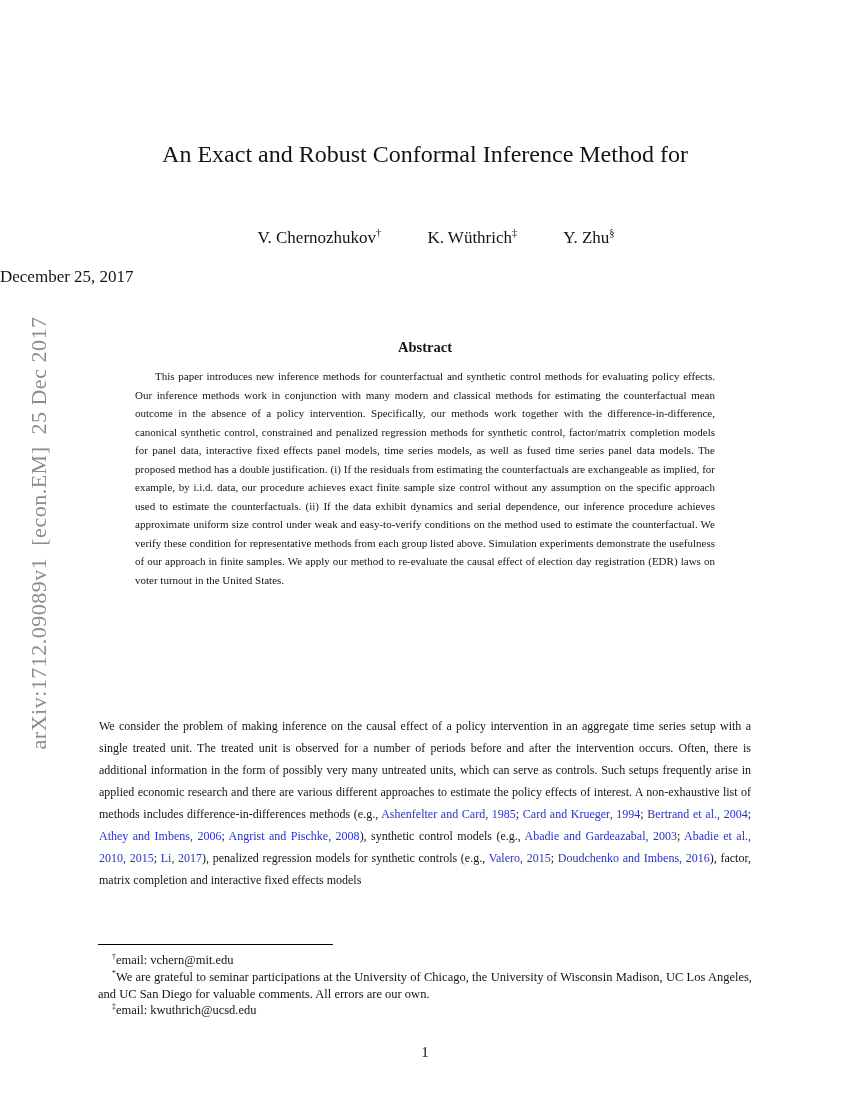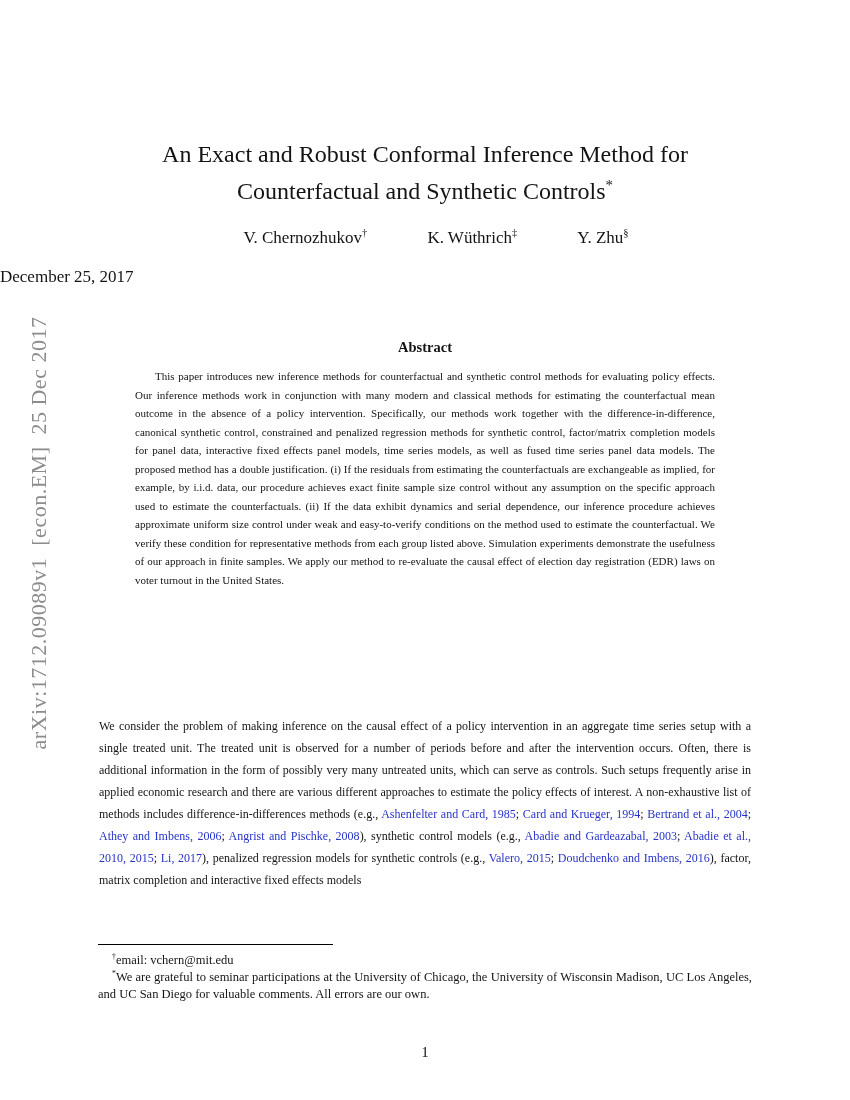--- a/index.html
+++ b/index.html
@@ -34,21 +34,21 @@
     line-height: 37px;
   }
   .title-line { display: block; }
   sup.mark { font-size: 62%; line-height: 0; }
   .authors {
     position: absolute;
     left: 0; right: 0;
     top: 228px;
     display: flex;
     justify-content: center;
-    gap: 60px;
+    gap: 46px;
     font-size: 17px;
     padding-left: 22px;
   }
   .date {
     position: absolute;
     left: 0; right: 0;
     top: 267px;
     font-size: 17px;
   }
   .abstract {
@@ -118,21 +118,20 @@
 </style>
 </head>
 <body>
 
 <div class="page">
 
   <div class="arxiv-watermark">arXiv:1712.09089v1  [econ.EM]  25 Dec 2017</div>
 
   <h1 class="title">
     <span class="title-line">An Exact and Robust Conformal Inference Method for</span>
-    <span class="title-line"><span>Counterfactual and Synthetic Controls</span><sup class="mark">*</sup></span>
   </h1>
 
   <div class="authors">
     <span class="author"><span>V. Chernozhukov</span><sup class="mark">†</sup></span>
     <span class="author"><span>K. Wüthrich</span><sup class="mark">‡</sup></span>
     <span class="author"><span>Y. Zhu</span><sup class="mark">§</sup></span>
   </div>
 
   <div class="date">December 25, 2017</div>
 
@@ -141,17 +140,18 @@
     <p class="abstract-body">This paper introduces new inference methods for counterfactual and synthetic control methods for evaluating policy effects. Our inference methods work in conjunction with many modern and classical methods for estimating the counterfactual mean outcome in the absence of a policy intervention. Specifically, our methods work together with the difference-in-difference, canonical synthetic control, constrained and penalized regression methods for synthetic control, factor/matrix completion models for panel data, interactive fixed effects panel models, time series models, as well as fused time series panel data models. The proposed method has a double justification. (i) If the residuals from estimating the counterfactuals are exchangeable as implied, for example, by i.i.d. data, our procedure achieves exact finite sample size control without any assumption on the specific approach used to estimate the counterfactuals. (ii) If the data exhibit dynamics and serial dependence, our inference procedure achieves approximate uniform size control under weak and easy-to-verify conditions on the method used to estimate the counterfactual. We verify these condition for representative methods from each group listed above. Simulation experiments demonstrate the usefulness of our approach in finite samples. We apply our method to re-evaluate the causal effect of election day registration (EDR) laws on voter turnout in the United States.</p>
   </div>
 
 
   <p class="body-text"><span>We consider the problem of making inference on the causal effect of a policy intervention in an aggregate time series setup with a single treated unit. The treated unit is observed for a number of periods before and after the intervention occurs. Often, there is additional information in the form of possibly very many untreated units, which can serve as controls. Such setups frequently arise in applied economic research and there are various different approaches to estimate the policy effects of interest. A non-exhaustive list of methods includes difference-in-differences methods (e.g., </span><a class="cite">Ashenfelter and Card, 1985</a><span>; </span><a class="cite">Card and Krueger, 1994</a><span>; </span><a class="cite">Bertrand et al., 2004</a><span>; </span><a class="cite">Athey and Imbens, 2006</a><span>; </span><a class="cite">Angrist and Pischke, 2008</a><span>), synthetic control models (e.g., </span><a class="cite">Abadie and Gardeazabal, 2003</a><span>; </span><a class="cite">Abadie et al., 2010, 2015</a><span>; </span><a class="cite">Li, 2017</a><span>), penalized regression models for synthetic controls (e.g., </span><a class="cite">Valero, 2015</a><span>; </span><a class="cite">Doudchenko and Imbens, 2016</a><span>), factor, matrix completion and interactive fixed effects models</span></p>
 
   <div class="footnotes">
     <div class="footnote-rule"></div>
     <p class="footnote"><sup class="mark">†</sup><span>email: vchern@mit.edu</span></p>
     <p class="footnote"><sup class="mark">*</sup><span>We are grateful to seminar participations at the University of Chicago, the University of Wisconsin Madison, UC Los Angeles, and UC San Diego for valuable comments. All errors are our own.</span></p>
+    <p class="footnote"><sup class="mark">‡</sup><span>email: kwuthrich@ucsd.edu</span></p>
   </div>
 
   <div class="page-number">1</div>
 
 </div>
 
 </body></html>

